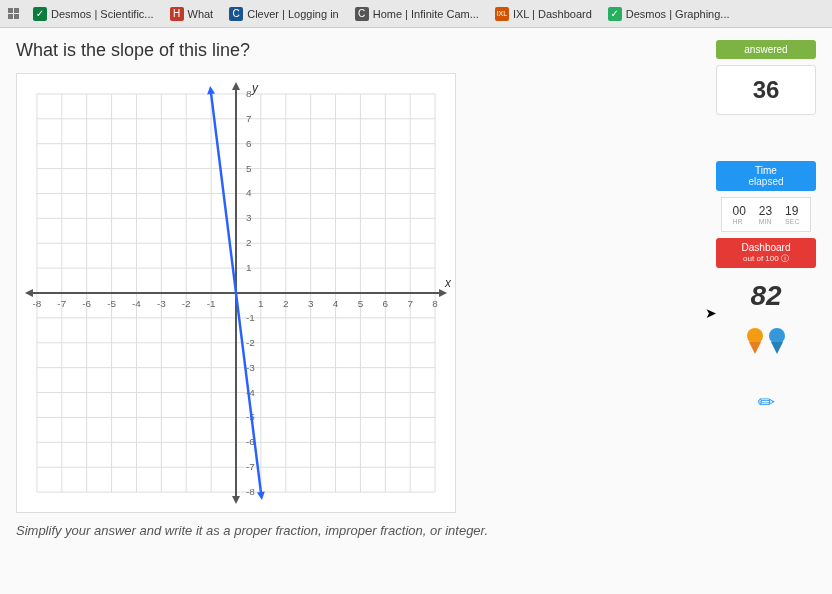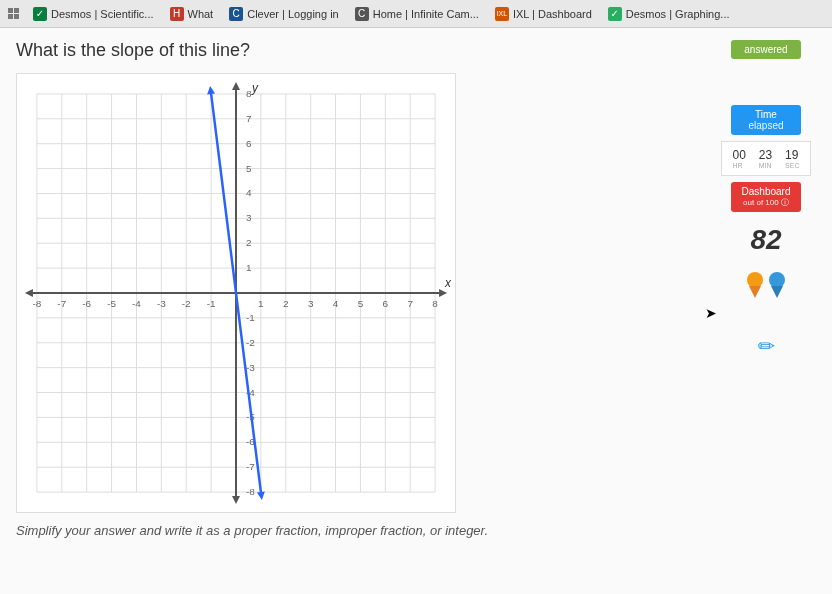--- a/index.html
+++ b/index.html
@@ -89,21 +89,21 @@
     }
     
     .sidebar {
       width: 100px;
       display: flex;
       flex-direction: column;
       gap: 6px;
       align-items: center;
     }
     .badge {
-      width: 70px;
+      width: 100px;
       text-align: center;
       border-radius: 3px;
       font-size: 10px;
       padding: 4px 2px;
       color: white;
     }
     .badge-answered { background: #7cb342; }
     .badge-count {
       background: white;
       border: 1px solid #ddd;
@@ -298,20 +298,21 @@
           <polygon points="194.00772212328633,12.061776986290658 198.96911150685466,19.503861061643168 191.03088849314534,20.496138938356832" fill="#2962ff"></polygon>
           <polygon points="245.99227787671367,427.9382230137093 248.96911150685466,419.5038610616432 241.03088849314534,420.4961389383568" fill="#2962ff"></polygon>
         </svg>
     </div>
 
     <div class="instruction-text">Simplify your answer and write it as a proper fraction, improper fraction, or integer.</div>
   </div>
 
   <div class="sidebar">
     <div class="badge badge-answered">answered</div>
+    <div class="badge badge-count">36</div>
     <div class="badge badge-time">
       <div>Time</div>
       <div class="sub">elapsed</div>
     </div>
     <div class="time-display">
       <div class="seg">
           <div class="num">00</div>
           <div class="lab">HR</div>
         </div>
       <div class="seg">

